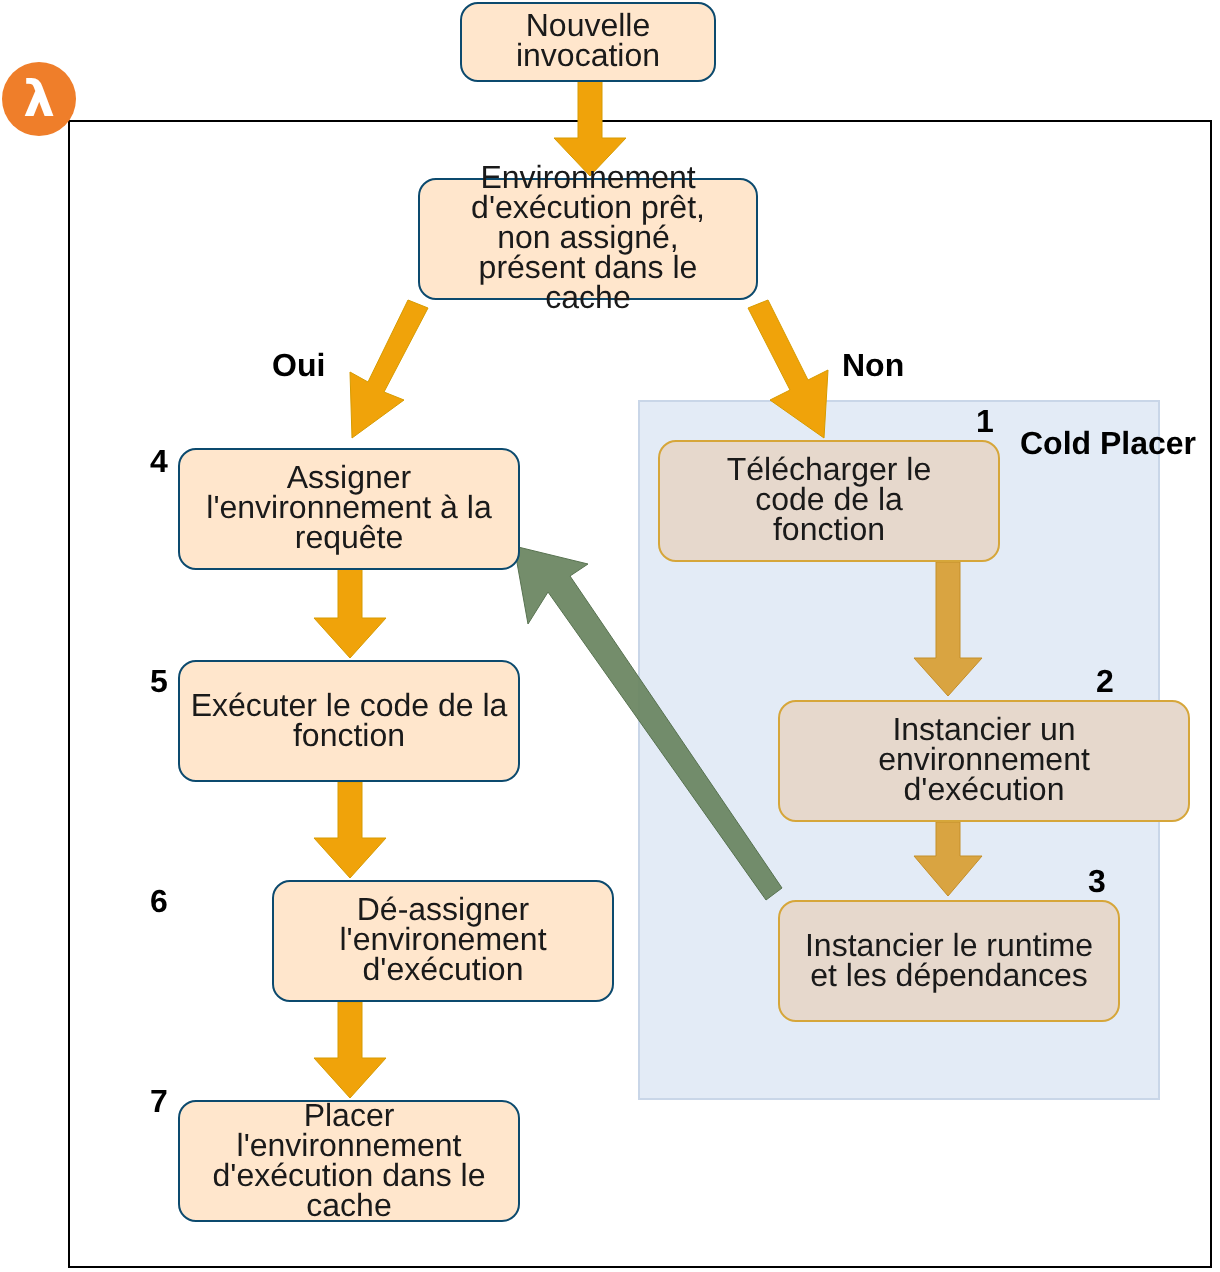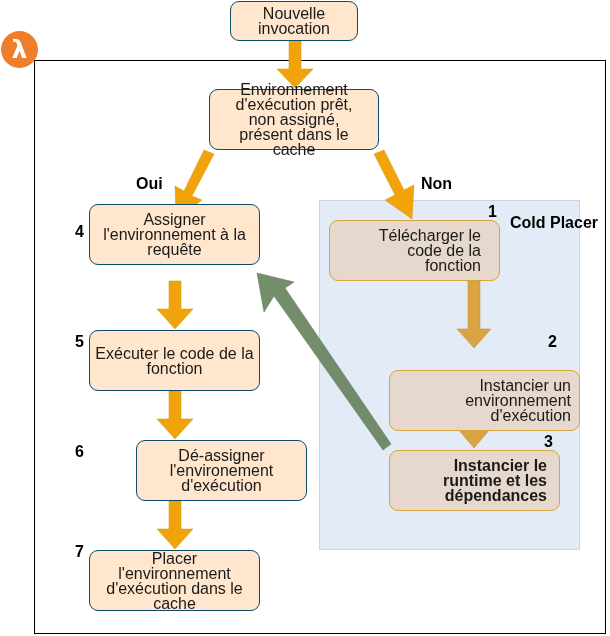--- a/index.html
+++ b/index.html
@@ -3,21 +3,21 @@
 <meta charset="utf-8">
 <style>
   html, body { margin:0; padding:0; background:#ffffff; }
   body { width:610px; height:636px; position:relative; overflow:hidden;
          font-family:"Liberation Sans", sans-serif; }
   #canvas { position:absolute; left:0; top:0; }
   .node { position:absolute; box-sizing:border-box; border:1px solid #0c4a6e;
           border-radius:9px; display:flex; align-items:center; justify-content:center;
           text-align:center; font-size:16px; line-height:15px; color:#1a1a1a; padding:0 6px; }
   .node.orange { background:#ffe6cc; }
-  .node.cold { background:#e6d8cc; border-color:#d6a63a;text-align:right; }
+  .node.cold { background:#e6d8cc; border-color:#d6a63a; }
   .label { position:absolute; font-size:16px; font-weight:bold; color:#000; }
   .frame { position:absolute; left:34px; top:60px; width:572px; height:574px;
            border:1.5px solid #000; box-sizing:border-box; }
   .coldzone { position:absolute; left:319px; top:200px; width:261px; height:350px;
               background:#e3ebf6; border:1px solid #c9d6e8; box-sizing:border-box; }
   .lambda { position:absolute; left:1px; top:31px; width:37px; height:37px; border-radius:50%;
             background:#ef7e2a; color:#fff; font-size:25px; font-weight:bold;
             display:flex; align-items:center; justify-content:center; font-family:"DejaVu Sans", sans-serif; }
 </style>
 </head>
@@ -52,27 +52,27 @@
 <div class="node orange" style="left:209px;top:89px;width:170px;height:61px;padding:0 14px;">Environnement d'exécution prêt, non assigné, présent dans le cache</div>
 
 <div class="label" style="left:136px;top:175px;">Oui</div>
 <div class="label" style="left:421px;top:175px;">Non</div>
 <div class="label" style="left:510px;top:214px;">Cold Placer</div>
 
 <div class="label" style="left:488px;top:203px;">1</div>
 <div class="node cold" style="left:329px;top:220px;width:171px;height:61px;padding:0 18px;">Télécharger le code de la fonction</div>
 
 <div class="label" style="left:548px;top:333px;">2</div>
-<div class="node cold" style="left:389px;top:350px;width:191px;height:61px;padding:14px 8px;margin-top:20px;">Instancier un environnement d'exécution</div>
+<div class="node cold" style="left:389px;top:350px;width:206px;height:61px;padding:14px 8px;">Instancier un environnement d'exécution</div>
 
 <div class="label" style="left:544px;top:433px;">3</div>
-<div class="node cold" style="left:389px;top:450px;width:171px;height:61px;padding:0 12px;font-weight:bold;">Instancier le runtime et les dépendances</div>
+<div class="node cold" style="left:389px;top:450px;width:171px;height:61px;padding:0 12px;">Instancier le runtime et les dépendances</div>
 
 <div class="label" style="left:75px;top:223px;">4</div>
-<div class="node orange" style="left:89px;top:204px;width:171px;height:61px;padding:0 4px;">Assigner l'environnement à la requête</div>
+<div class="node orange" style="left:89px;top:224px;width:171px;height:61px;padding:0 4px;">Assigner l'environnement à la requête</div>
 
 <div class="label" style="left:75px;top:333px;">5</div>
 <div class="node orange" style="left:89px;top:330px;width:171px;height:61px;padding:0 2px;text-align:center;">Exécuter le code de la fonction</div>
 
 <div class="label" style="left:75px;top:443px;">6</div>
 <div class="node orange" style="left:89px;top:440px;width:171px;height:61px;padding:0 10px;margin-left:47px;">Dé-assigner l'environement d'exécution</div>
 
 <div class="label" style="left:75px;top:543px;">7</div>
 <div class="node orange" style="left:89px;top:550px;width:171px;height:61px;padding:8px 12px;">Placer l'environnement d'exécution dans le cache</div>
 

